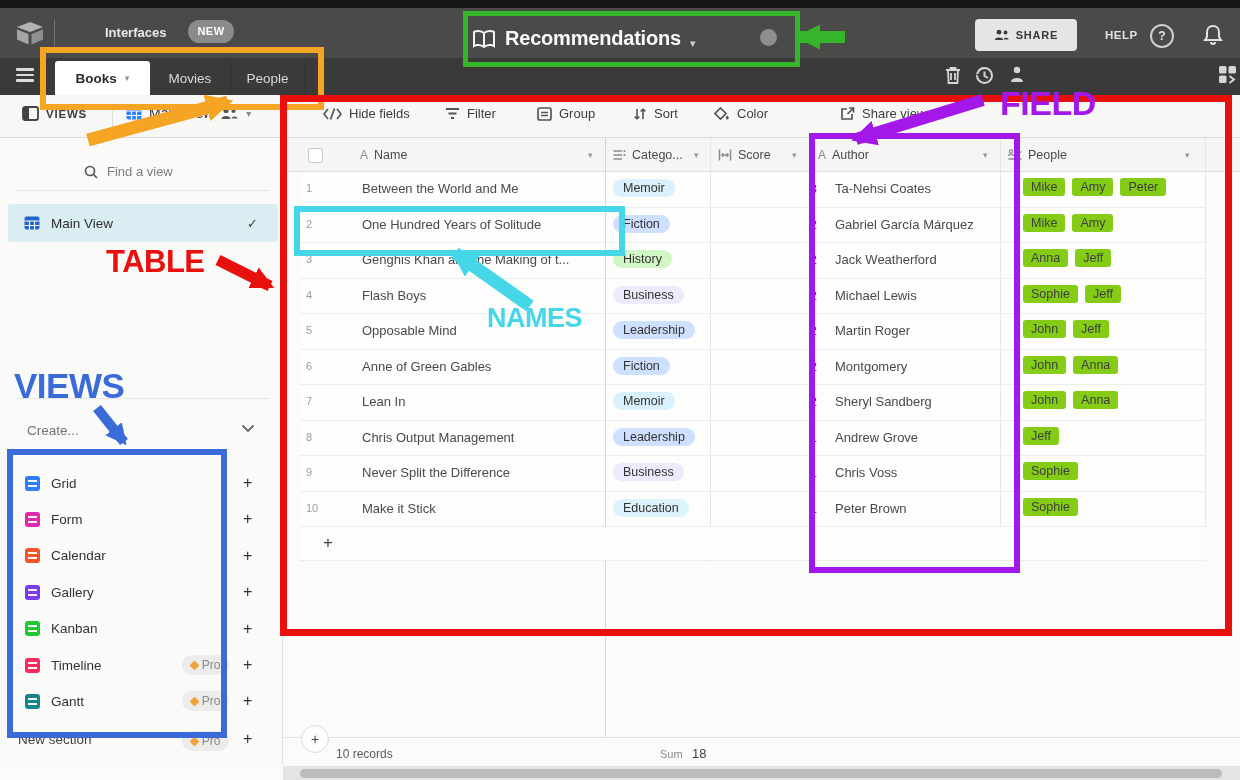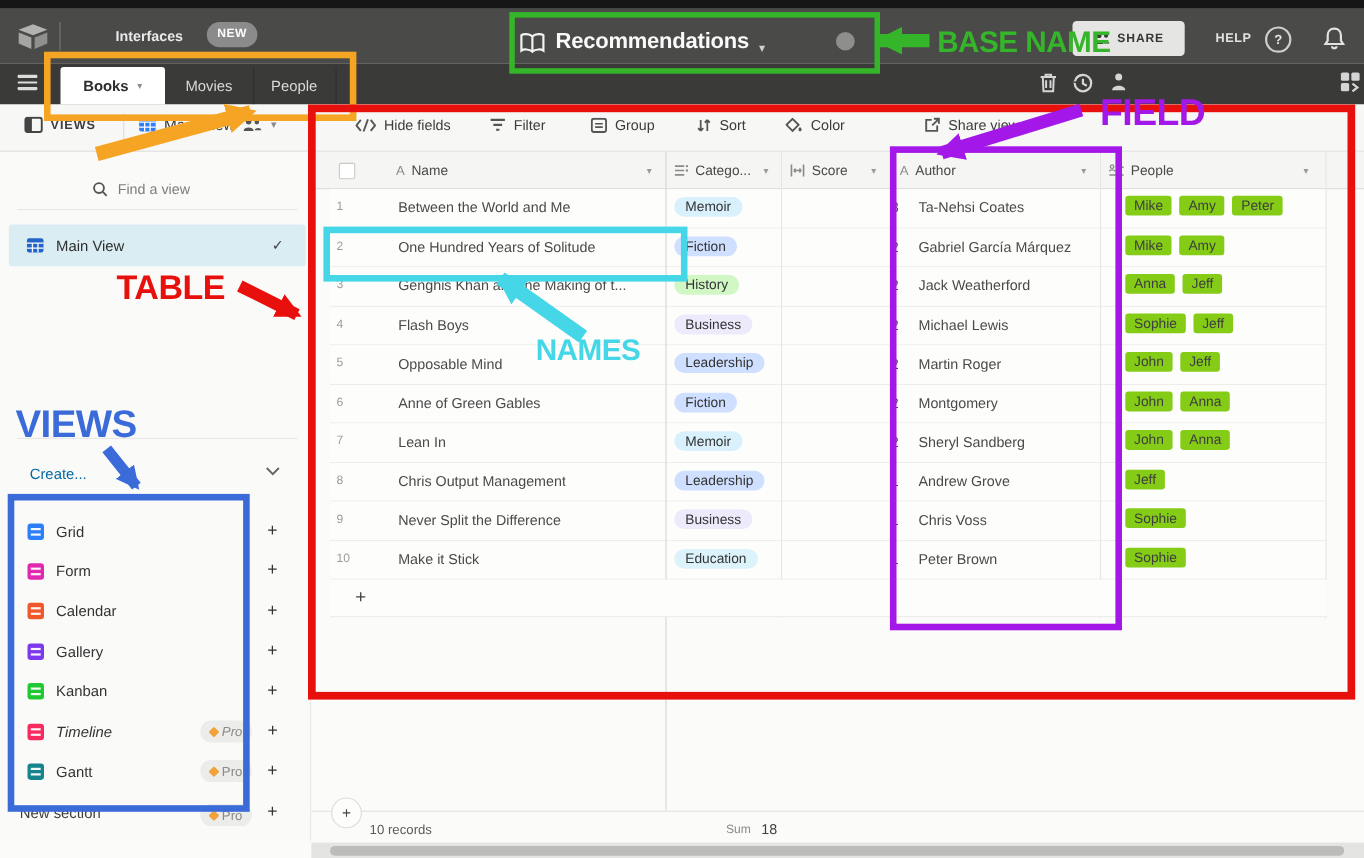--- a/index.html
+++ b/index.html
@@ -50,21 +50,21 @@
 
   
   .sidebar{left:0;top:138px;width:283px;height:627px;background:#fafaf9;border-right:1px solid #e3e3e1;box-sizing:border-box;}
   .find-row{left:84px;top:164px;display:flex;align-items:center;gap:9px;}
   .find-row span{font-size:13px;color:#7d7d7d;}
   .sb-line{height:1px;background:#e6e6e4;}
   .mainview-item{left:8px;top:204px;width:270px;height:38px;background:#d9edf3;border-radius:3px;
     display:flex;align-items:center;}
   .mainview-item .lbl{font-size:13.5px;color:#2e2e2e;margin-left:11px;}
   .mainview-item .chk{position:absolute;right:20px;font-size:13px;color:#444;}
-  .create-row{left:27px;top:423px;font-size:13.5px;color:#0369a1;}
+  .create-row{left:27px;top:423px;font-size:13.5px;color:#737373;}
   .create-chev{left:241px;top:424px;}
   .vt-row{position:absolute;left:0;width:283px;height:36px;display:flex;align-items:center;}
   .vt-icon{width:15px;height:15px;border-radius:3px;margin-left:25px;position:relative;}
   .vt-icon:after{content:"";position:absolute;left:3px;top:4px;width:9px;height:2px;background:rgba(255,255,255,.95);
     box-shadow:0 5px 0 rgba(255,255,255,.95);}
   .vt-label{font-size:13.5px;color:#333;margin-left:11px;}
   .pro-badge{position:absolute;left:182px;width:47px;height:20px;background:#ececea;border-radius:10px;
     display:flex;align-items:center;justify-content:center;gap:4px;}
   .pro-badge b{color:#8a8a8a;font-size:12px;font-weight:normal;}
   .pro-diamond{width:7px;height:7px;background:#f0a23c;transform:rotate(45deg);border-radius:1px;}
@@ -302,21 +302,21 @@
       <div class="vt-row" style="top: 109.2px;">
         <span class="vt-icon" style="background: rgb(124, 57, 237);"></span>
         <span class="vt-label">Gallery</span>
         <span class="vt-plus">+</span>
       </div>
       <div class="vt-row" style="top: 145.6px;">
         <span class="vt-icon" style="background: rgb(32, 201, 51);"></span>
         <span class="vt-label">Kanban</span>
         <span class="vt-plus">+</span>
       </div>
-      <div class="vt-row" style="top: 182px; font-style: italic;">
+      <div class="vt-row" style="top: 182px;">
         <span class="vt-icon" style="background: rgb(248, 43, 96);"></span>
         <span class="vt-label">Timeline</span>
         <span class="pro-badge">
           <span class="pro-diamond"></span>
           <b>Pro</b>
         </span>
         <span class="vt-plus">+</span>
       </div>
       <div class="vt-row" style="top: 218.4px;">
         <span class="vt-icon" style="background: rgb(23, 131, 141);"></span>
@@ -507,21 +507,20 @@
     </div>
   </main>
 
   <div class="anno-box" style="left: 40px; top: 47px; width: 272px; height: 51px; border-width: 6px; border-color: rgb(245, 164, 35);"></div>
   <div class="anno-box" style="left: 463px; top: 11px; width: 327px; height: 46px; border-width: 5px; border-color: rgb(53, 181, 42);"></div>
   <div class="anno-box" style="left: 280px; top: 95px; width: 938px; height: 527px; border-width: 7px; border-color: rgb(232, 16, 12);"></div>
   <div class="anno-box" style="left: 294px; top: 206px; width: 319px; height: 38px; border-width: 6px; border-color: rgb(69, 215, 232);"></div>
   <div class="anno-box" style="left: 809px; top: 133px; width: 199px; height: 428px; border-width: 6px; border-color: rgb(163, 24, 232);"></div>
   <div class="anno-box" style="left: 7px; top: 449px; width: 208px; height: 277px; border-width: 6px; border-color: rgb(58, 107, 216);"></div>
 
-  <span class="anno-label" style="left: 852px; top: 23px; font-size: 27px; color: rgb(53, 181, 42);">BASE NAME</span>
   <span class="anno-label" style="left: 106px; top: 244px; font-size: 31px; color: rgb(232, 16, 12);">TABLE</span>
   <span class="anno-label" style="left: 487px; top: 303px; font-size: 27px; color: rgb(69, 215, 232);">NAMES</span>
   <span class="anno-label" style="left: 1000px; top: 84px; font-size: 34px; color: rgb(163, 24, 232);">FIELD</span>
   <span class="anno-label" style="left: 14px; top: 366px; font-size: 35px; color: rgb(58, 107, 216);">VIEWS</span>
 
   <svg class="arrow-layer">
     <defs>
       <marker id="head-table_names" viewBox="0 0 4 4" refX="3.2" refY="2" markerWidth="2.1" markerHeight="2.1" orient="auto">
           <path d="M0,0 L4,2 L0,4 Z" fill="#f5a423"></path>
         </marker>

